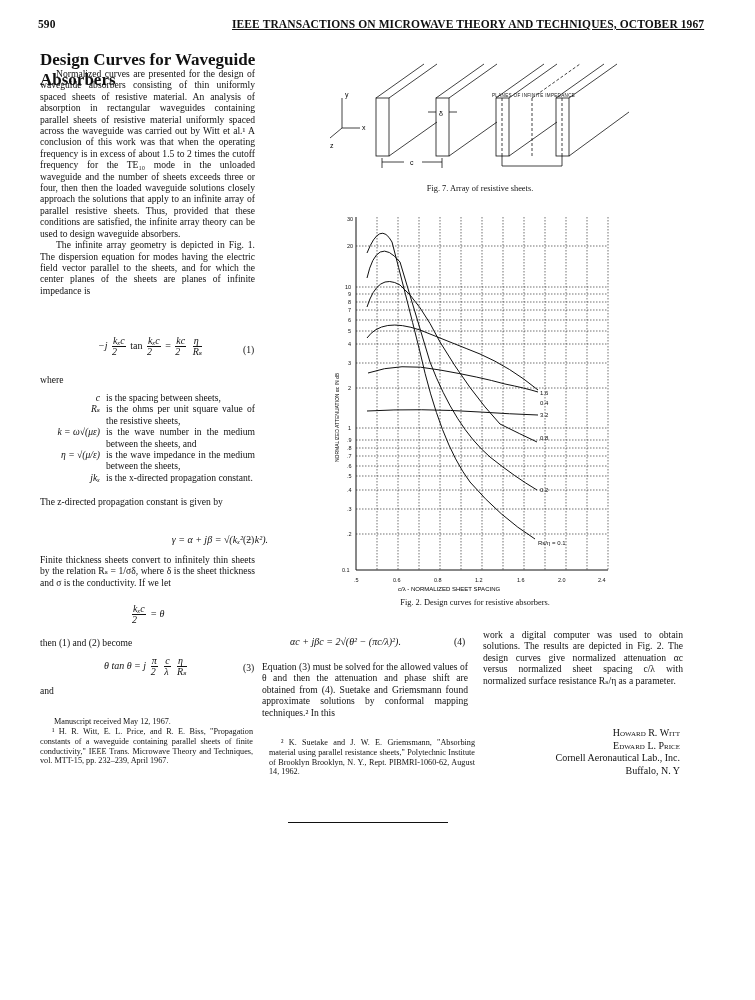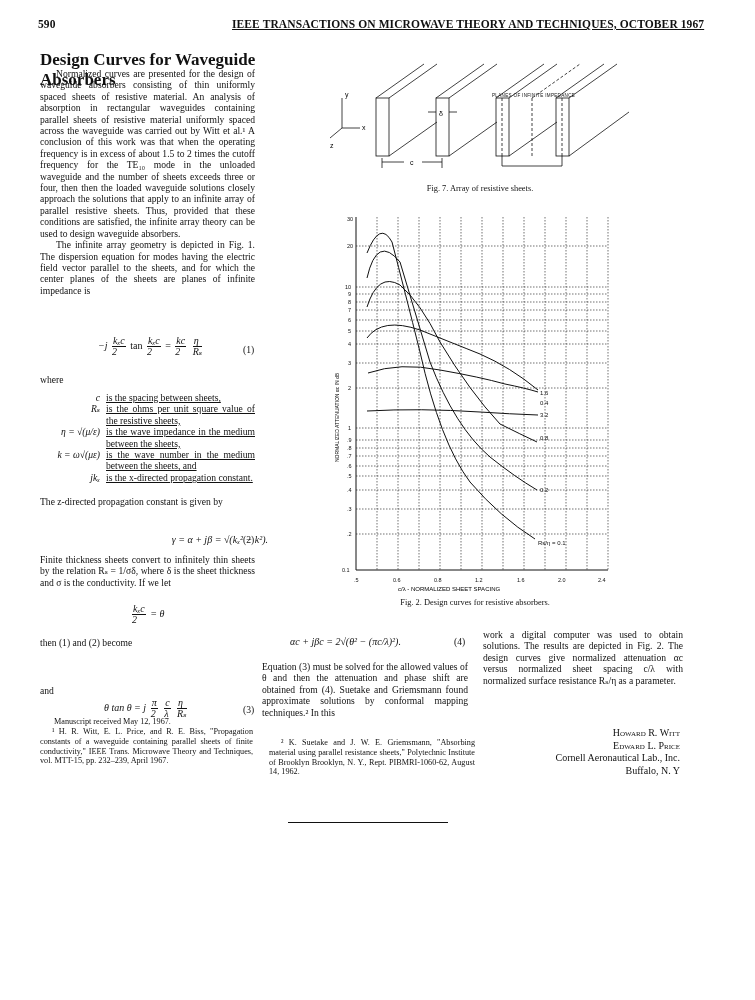--- a/index.html
+++ b/index.html
@@ -14,21 +14,21 @@
   .indent { text-indent: 16px; }
   .title { left: 40px; top: 50px; width: 220px; font-weight: bold; font-size: 17px; }
   .eq { font-style: italic; font-size: 10px; }
   .eqnum { position: absolute; font-style: normal; font-size: 9.6px; }
   .frac { display: inline-block; text-align: left; vertical-align: middle; margin: 0 2px; }
   .frac span { display: block; line-height: 10px; }
   .frac .num { border-bottom: 0.8px solid #111; padding: 0 1px; }
   .deflist { font-size: 9.6px; line-height: 11.4px; }
   .defrow { display: flex; }
   .defterm { width: 60px; text-align: right; padding-right: 6px; font-style: italic; flex: none; }
-  .defdesc { flex: 1; text-align: justify; text-decoration: underline; }
+  .defdesc { flex: 1; text-align: justify; }
   .foot { font-size: 8.2px; line-height: 9.8px; text-align: justify; }
   .caption { font-size: 8.4px; text-align: center; }
   .sig { font-size: 10px; line-height: 12.5px; text-align: right; }
   .sc { font-variant: small-caps; }
   svg text { font-family: "Liberation Sans", sans-serif; }
 </style>
 </head>
 <body>
 
 <div class="abs hdr pageno">590</div>
@@ -57,26 +57,26 @@
 <div class="abs deflist" style="left:40px; top:392px; width:215px;">
   <div class="defrow">
       <span class="defterm">c</span>
       <span class="defdesc">is the spacing between sheets,</span>
     </div>
   <div class="defrow">
       <span class="defterm">Rₛ</span>
       <span class="defdesc">is the ohms per unit square value of the resistive sheets,</span>
     </div>
   <div class="defrow">
+      <span class="defterm">k = ω√(με)</span>
+      <span class="defdesc">is the wave number in the medium between the sheets, and</span>
+    </div>
+  <div class="defrow">
       <span class="defterm">η = √(μ/ε)</span>
       <span class="defdesc">is the wave impedance in the medium between the sheets,</span>
-    </div>
-  <div class="defrow">
-      <span class="defterm">k = ω√(με)</span>
-      <span class="defdesc">is the wave number in the medium between the sheets, and</span>
     </div>
   <div class="defrow">
       <span class="defterm">jkₓ</span>
       <span class="defdesc">is the x-directed propagation constant.</span>
     </div>
 </div>
 
 <div class="abs col" style="left:40px; top:496px; width:215px;">The z-directed propagation constant is given by</div>
 
 <div class="abs eq" style="left:98px; top:534px; width:170px;text-align:right;">
@@ -86,21 +86,21 @@
 
 <div class="abs col" style="left:40px; top:554px; width:215px;">Finite thickness sheets convert to infinitely thin sheets by the relation Rₛ = 1/σδ, where δ is the sheet thickness and σ is the conductivity. If we let</div>
 
 <div class="abs eq" style="left:130px; top:604px;">
   <span class="frac"><span class="num">kₓc</span><span>2</span></span>
   <span>= θ</span>
 </div>
 
 <div class="abs col" style="left:40px; top:637px;">then (1) and (2) become</div>
 
-<div class="abs eq" style="left:104px; top:656px; width:164px; height:28px;margin-top:42px;">
+<div class="abs eq" style="left:104px; top:656px; width:164px; height:28px;">
   <span>θ tan θ = j</span>
   <span class="frac"><span class="num">π</span><span>2</span></span>
   <span class="frac"><span class="num">c</span><span>λ</span></span>
   <span class="frac"><span class="num">η</span><span>Rₛ</span></span>
   <span class="eqnum" style="left:139px; top:6px;">(3)</span>
 </div>
 
 <div class="abs col" style="left:40px; top:685px;">and</div>
 
 <div class="abs foot" style="left:54px; top:717px; width:200px; text-indent:0;">Manuscript received May 12, 1967.</div>

